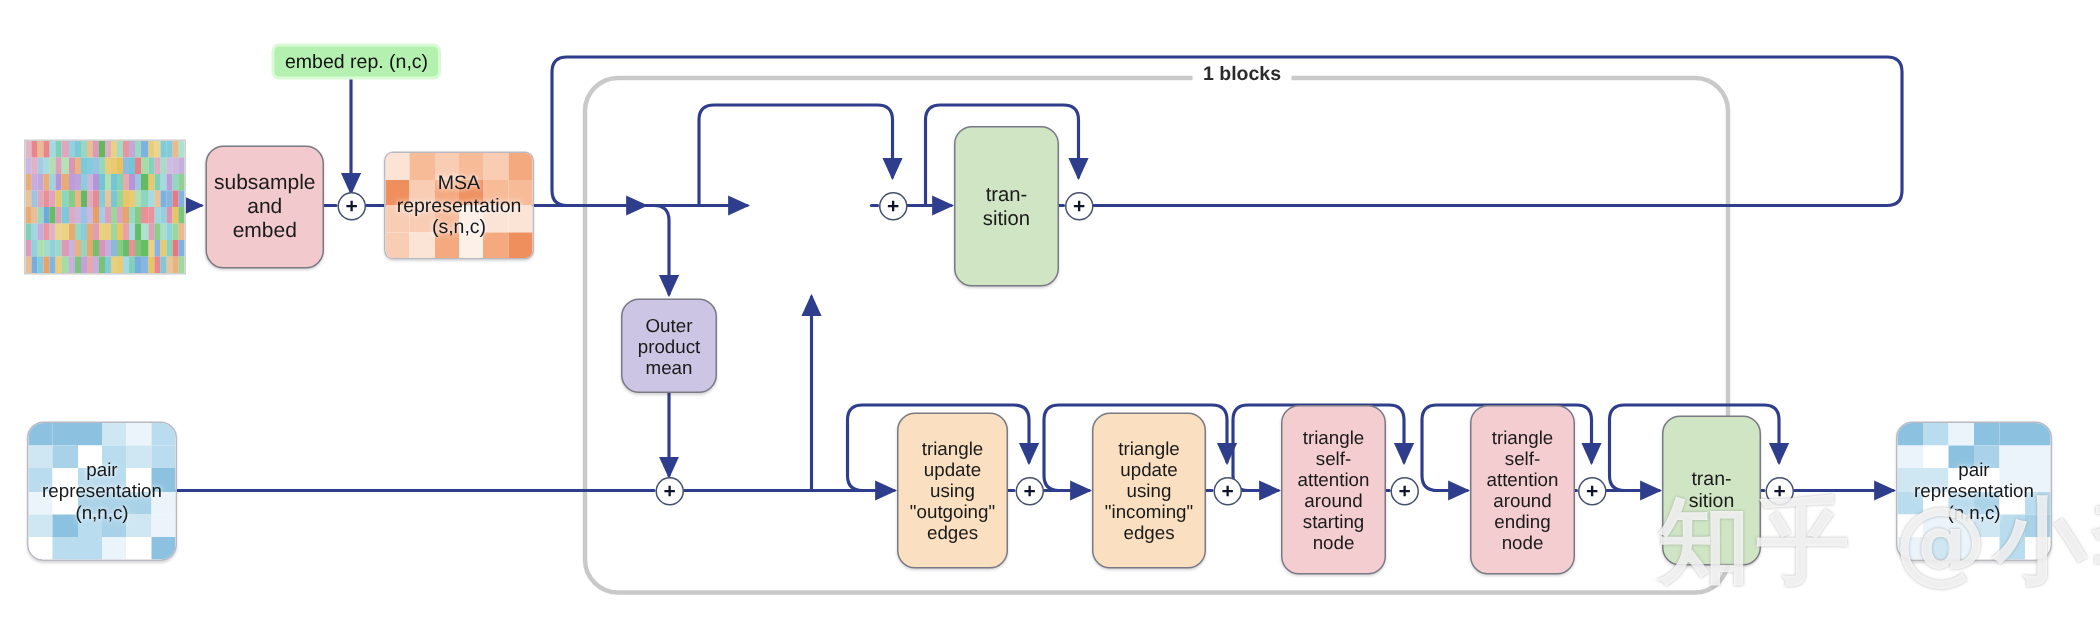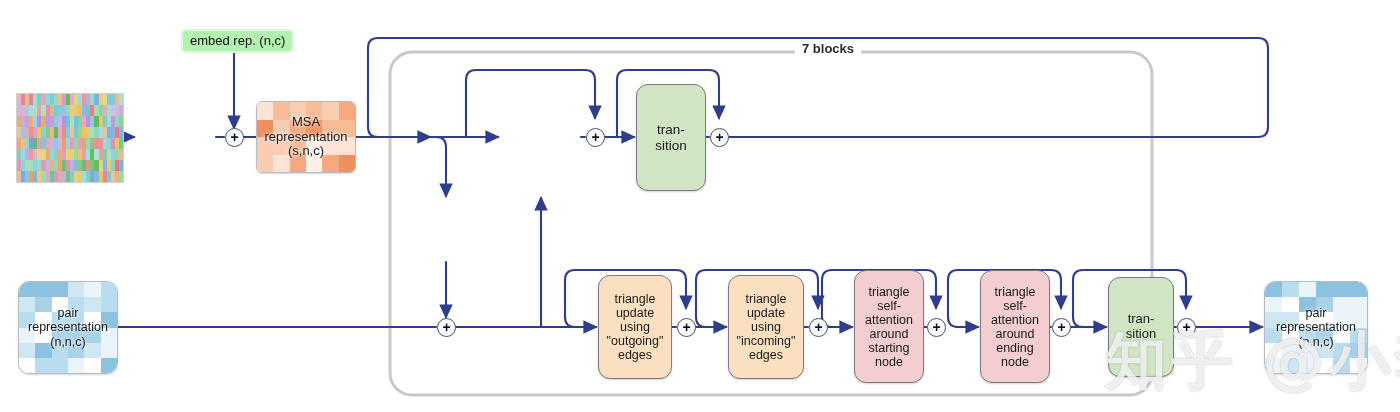--- a/index.html
+++ b/index.html
@@ -203,21 +203,21 @@
 
       <path d="M1071,327 L1106,327" marker-end="url(#ah)"></path>
 
       <path d="M1083,327 Q1073,327 1073,317 L1073,280 Q1073,270 1083,270 L1176,270 Q1186,270 1186,280 L1186,308" marker-end="url(#ah)"></path>
       <path d="M1174,327 L1176,327"></path>
 
       <path d="M1196,327 L1262,327" marker-end="url(#ah)"></path>
     </g>
   </svg>
 
-  <div class="blocklabel" style="left:795px; top:41px;">7 blocks</div>
+  <div class="blocklabel" style="left:795px; top:41px;">1 blocks</div>
 
   <div class="msa-img" style="left:16px; top:93px; width:108px; height:90px;">
       <i style="background: rgb(217, 143, 176); opacity: 0.62;"></i>
       <i style="background: rgb(232, 114, 125); opacity: 0.86;"></i>
       <i style="background: rgb(232, 154, 90); opacity: 0.64;"></i>
       <i style="background: rgb(232, 114, 125); opacity: 0.87;"></i>
       <i style="background: rgb(111, 195, 214); opacity: 0.59;"></i>
       <i style="background: rgb(125, 207, 182); opacity: 1;"></i>
       <i style="background: rgb(217, 143, 176); opacity: 0.77;"></i>
       <i style="background: rgb(111, 195, 214); opacity: 0.73;"></i>
@@ -418,20 +418,25 @@
       <i style="background: rgb(232, 193, 90); opacity: 0.94;"></i>
       <i style="background: rgb(232, 114, 125); opacity: 0.85;"></i>
       <i style="background: rgb(111, 195, 214); opacity: 0.89;"></i>
       <i style="background: rgb(232, 154, 90); opacity: 0.57;"></i>
       <i style="background: rgb(232, 154, 90); opacity: 0.74;"></i>
       <i style="background: rgb(143, 209, 143); opacity: 0.82;"></i>
     </div>
 
   <div class="chip" style="left:183px; top:31px;">embed rep. (n,c)</div>
 
+  <div class="node n-pink" style="left:137px; top:97px; width:79px; height:82px; font-size:14px;">
+    <span>subsample
+and
+embed</span>
+  </div>
 
   <div class="tile tile-msa" style="left:256px; top:101px; width:100px; height:72px; border-radius:6px;">
     <div class="grid">
         <b style="background: rgb(251, 227, 213);"></b>
         <b style="background: rgb(247, 187, 152);"></b>
         <b style="background: rgb(249, 205, 180);"></b>
         <b style="background: rgb(247, 187, 152);"></b>
         <b style="background: rgb(249, 205, 180);"></b>
         <b style="background: rgb(244, 169, 127);"></b>
         <b style="background: rgb(239, 143, 94);"></b>
@@ -457,20 +462,25 @@
 representation
 (s,n,c)</div>
   </div>
 
 
   <div class="node n-green" style="left:636px; top:84px; width:70px; height:107px; font-size:13.5px;">
     <span>tran-
 sition</span>
   </div>
 
+  <div class="node n-purple" style="left:414px; top:199px; width:64px; height:63px; font-size:12.5px;">
+    <span>Outer
+product
+mean</span>
+  </div>
 
   <div class="tile tile-pair" style="left:18px; top:281px; width:100px; height:93px;">
     <div class="grid">
         <b style="background: rgb(140, 194, 224);"></b>
         <b style="background: rgb(140, 194, 224);"></b>
         <b style="background: rgb(140, 194, 224);"></b>
         <b style="background: rgb(207, 230, 243);"></b>
         <b style="background: rgb(234, 244, 250);"></b>
         <b style="background: rgb(185, 220, 238);"></b>
         <b style="background: rgb(207, 230, 243);"></b>

